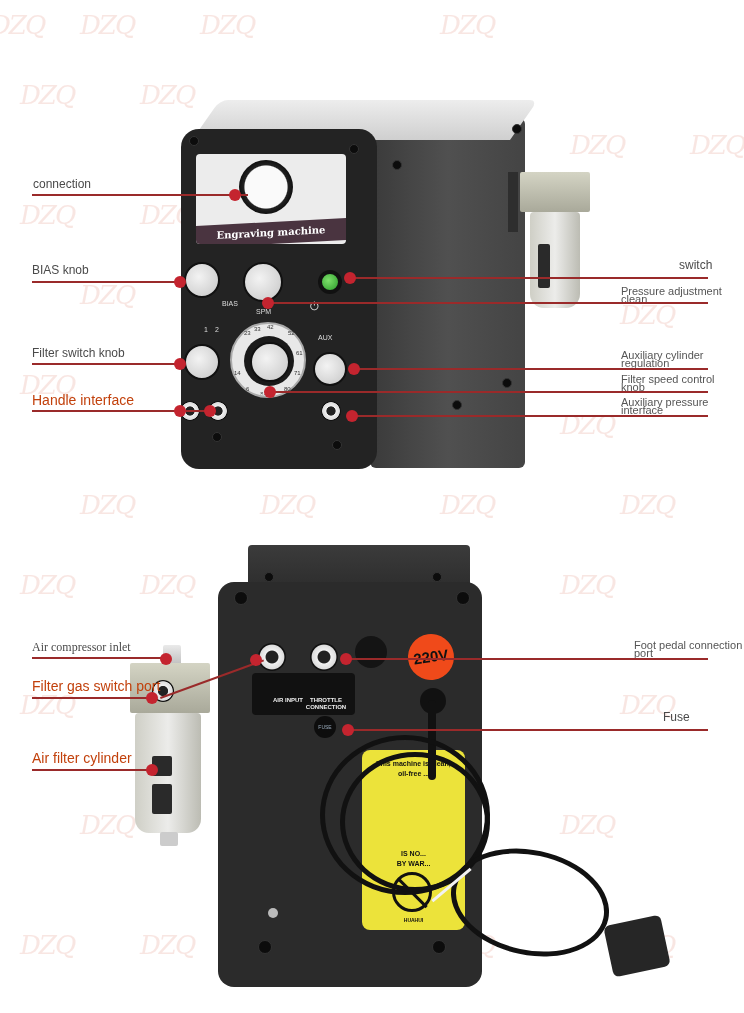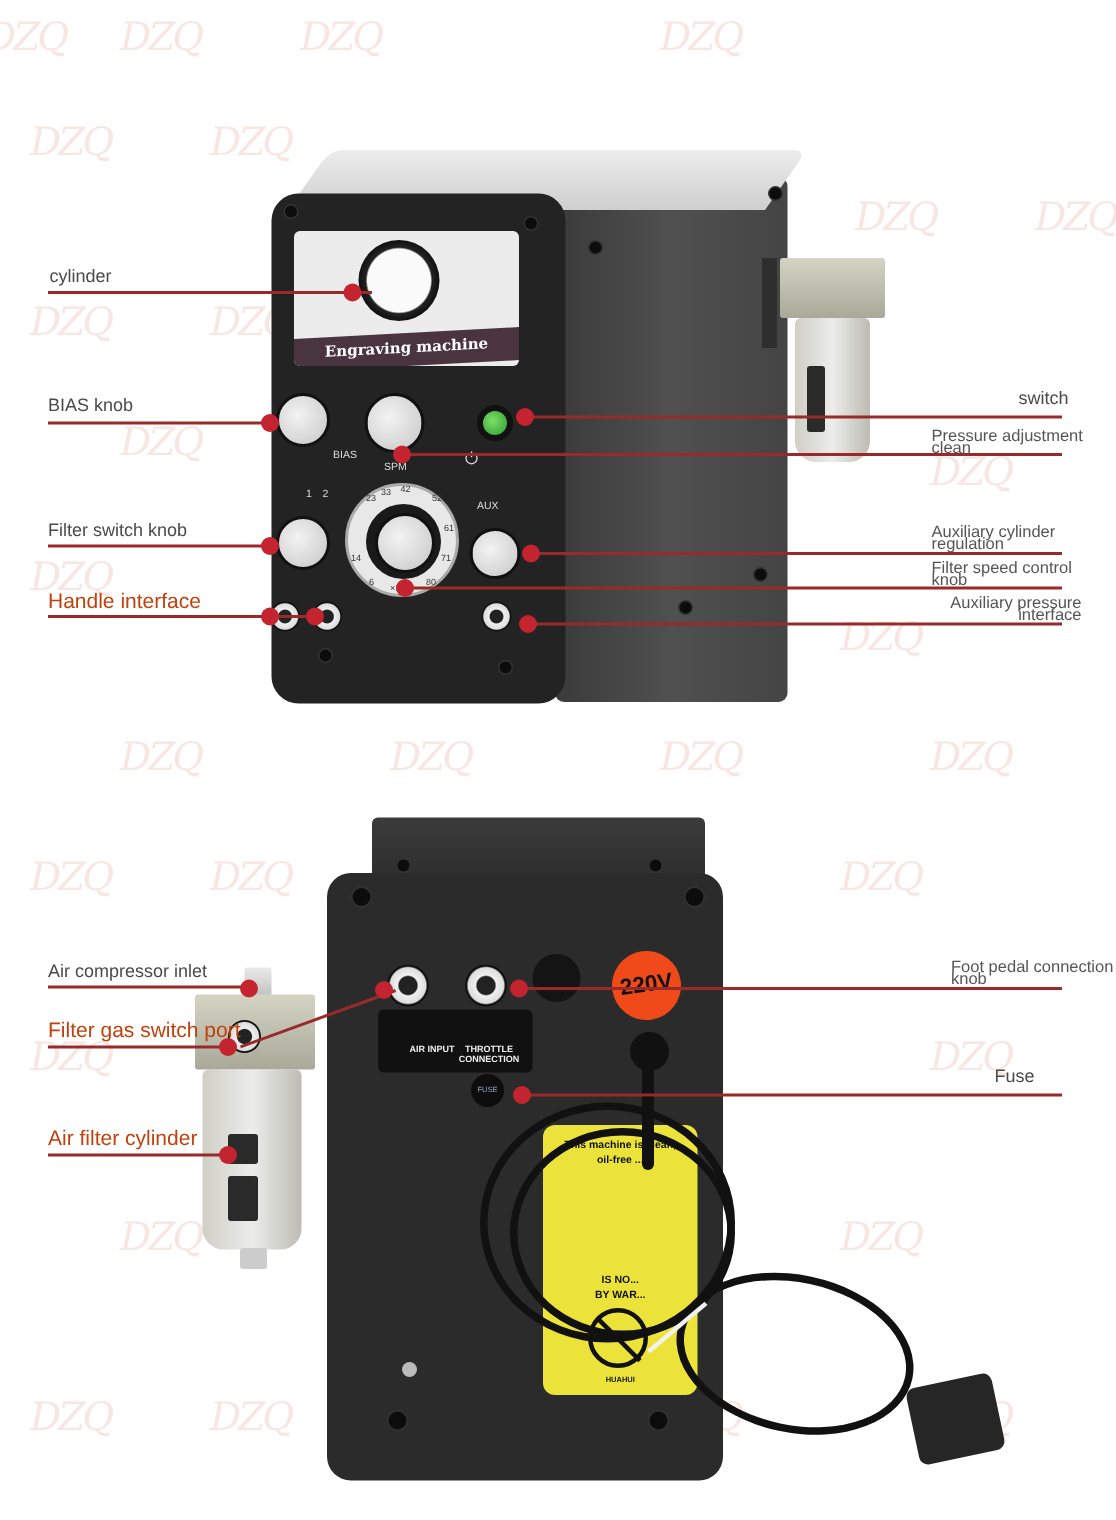--- a/index.html
+++ b/index.html
@@ -125,21 +125,21 @@
 
   <div class="jack" style="left:180px;top:401px;"></div>
   <div class="jack" style="left:208px;top:401px;"></div>
   <div class="jack" style="left:321px;top:401px;"></div>
 
   <div class="abs" style="left:508px;top:172px;width:10px;height:60px;background:#2e2e2e;"></div>
   <div class="flt-head" style="left:520px;top:172px;width:70px;height:40px;"></div>
   <div class="flt-bowl" style="left:530px;top:212px;width:50px;height:96px;"></div>
   <div class="flt-win" style="left:538px;top:244px;width:12px;height:44px;"></div>
 
-  <span class="label" style="left:33px;top:177px;">cylinder</span>
+  <span class="label" style="left:33px;top:177px;">connection</span>
   <div class="line" style="left:32px;top:194px;width:216px;"></div>
   <div class="dot" style="left:229px;top:189px;"></div>
 
   <span class="label" style="left:32px;top:263px;">BIAS knob</span>
   <div class="line" style="left:32px;top:281px;width:148px;"></div>
   <div class="dot" style="left:174px;top:276px;"></div>
 
   <span class="label" style="left:32px;top:346px;">Filter switch knob</span>
   <div class="line" style="left:32px;top:363px;width:148px;"></div>
   <div class="dot" style="left:174px;top:358px;"></div>
@@ -158,21 +158,21 @@
   <div class="dot" style="left:262px;top:297px;"></div>
 
   <span class="label two" style="left:621px;top:351px;white-space:normal;width:100px;">Auxiliary cylinder regulation</span>
   <div class="line" style="left:355px;top:368px;width:353px;"></div>
   <div class="dot" style="left:348px;top:363px;"></div>
 
   <span class="label two" style="left:621px;top:375px;white-space:normal;width:110px;">Filter speed control knob</span>
   <div class="line" style="left:270px;top:391px;width:438px;"></div>
   <div class="dot" style="left:264px;top:386px;"></div>
 
-  <span class="label two" style="left:621px;top:398px;white-space:normal;width:100px;text-align:right;">Auxiliary pressure interface</span>
+  <span class="label two" style="left:621px;top:398px;white-space:normal;width:100px;">Auxiliary pressure interface</span>
   <div class="line" style="left:352px;top:415px;width:356px;"></div>
   <div class="dot" style="left:346px;top:410px;"></div>
 </div>
 
 <div>
   <div class="m2-top"></div>
   <div class="m2-body"></div>
 
   <div class="screw" style="left:264px;top:572px;"></div>
   <div class="screw" style="left:432px;top:572px;"></div>
@@ -214,34 +214,34 @@
   <div class="plug"></div>
 
   <div class="abs" style="left:163px;top:645px;width:18px;height:22px;background:linear-gradient(#eaeaea,#bbb);border-radius:2px;"></div>
   <div class="flt-head" style="left:130px;top:663px;width:80px;height:50px;"></div>
   <div class="jack" style="left:152px;top:680px;width:22px;height:22px;"></div>
   <div class="flt-bowl" style="left:135px;top:713px;width:66px;height:120px;"></div>
   <div class="flt-win" style="left:152px;top:756px;width:20px;height:20px;"></div>
   <div class="flt-win" style="left:152px;top:784px;width:20px;height:30px;"></div>
   <div class="abs" style="left:160px;top:832px;width:18px;height:14px;background:#ccc;border-radius:2px;"></div>
 
-  <span class="label" style="left:32px;top:640px;">Air compressor inlet</span>
+  <span class="label" style="left:32px;top:640px;font-family:Liberation Serif, serif;">Air compressor inlet</span>
   <div class="line" style="left:32px;top:657px;width:135px;"></div>
   <div class="dot" style="left:160px;top:653px;"></div>
 
   <span class="label big" style="left:32px;top:678px;">Filter gas switch port</span>
   <div class="line" style="left:32px;top:697px;width:120px;"></div>
   <div class="dot" style="left:146px;top:692px;"></div>
   <div class="abs" style="left:160px;top:697px;width:110px;height:2px;background:#9a2a2a;transform-origin:0 0;transform:rotate(-20deg);"></div>
   <div class="dot" style="left:250px;top:654px;"></div>
 
   <span class="label big" style="left:32px;top:750px;">Air filter cylinder</span>
   <div class="line" style="left:32px;top:769px;width:120px;"></div>
   <div class="dot" style="left:146px;top:764px;"></div>
 
-  <span class="label two" style="left:634px;top:641px;white-space:normal;width:110px;">Foot pedal connection knob</span>
+  <span class="label two" style="left:634px;top:641px;white-space:normal;width:110px;">Foot pedal connection port</span>
   <div class="line" style="left:346px;top:658px;width:362px;"></div>
   <div class="dot" style="left:340px;top:653px;"></div>
 
   <span class="label" style="left:663px;top:710px;">Fuse</span>
   <div class="line" style="left:348px;top:729px;width:360px;"></div>
   <div class="dot" style="left:342px;top:724px;"></div>
 </div>
 
 </body></html>

